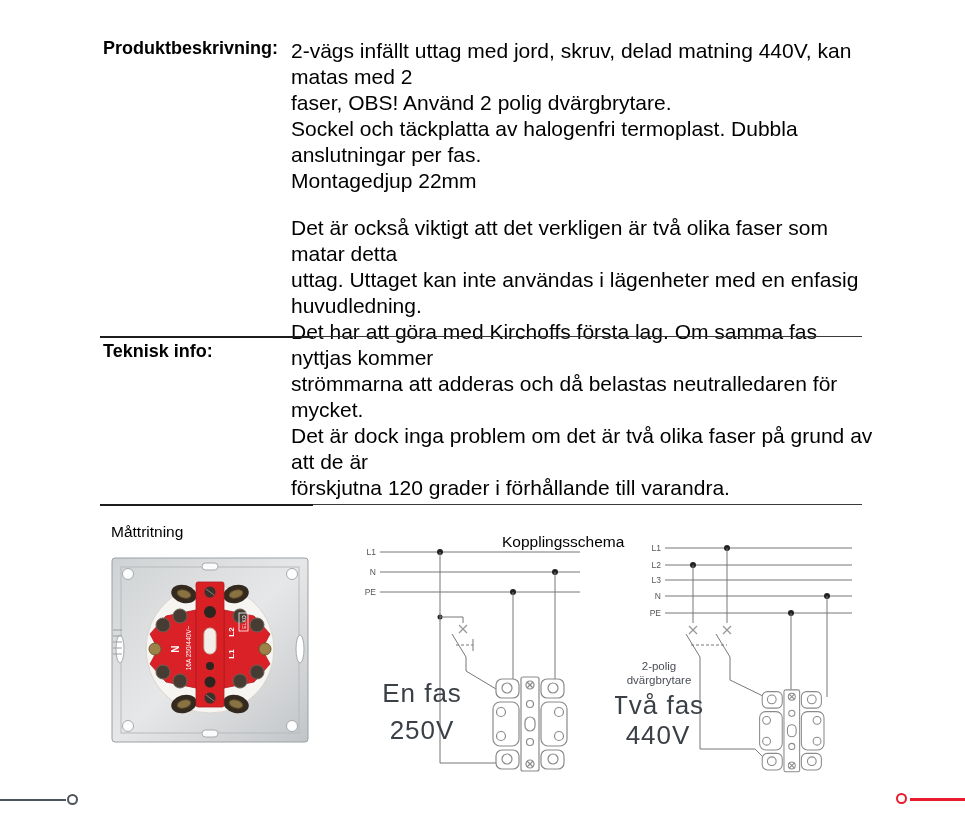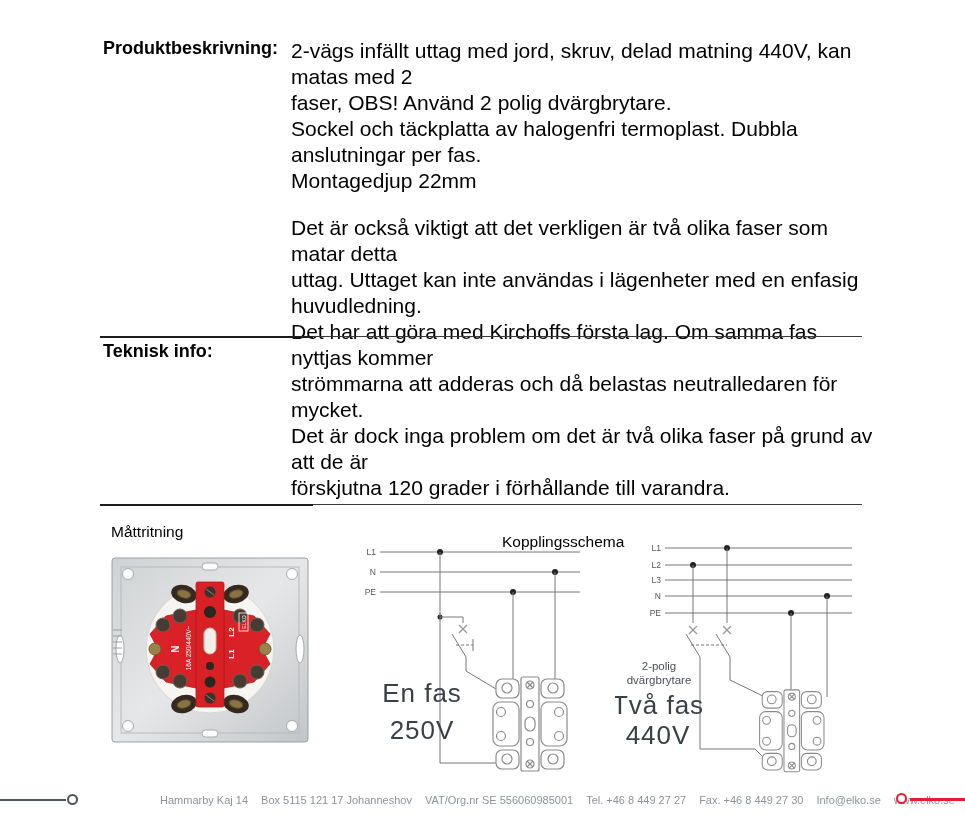--- a/index.html
+++ b/index.html
@@ -244,25 +244,16 @@
       <text class="sch-small" x="44" y="133" text-anchor="middle">2-polig</text>
       <text class="sch-small" x="44" y="147" text-anchor="middle">dvärgbrytare</text>
       <text class="sch-caption" x="43" y="177" text-anchor="middle">Två fas</text>
       <text class="sch-caption" x="43" y="207" text-anchor="middle">440V</text>
     </g>
   </svg>
 
   <div class="abs footer-line-gray" style="left:0;top:799px;width:66px;"></div>
   <div class="abs footer-ring-gray" style="left:67px;top:794px;"></div>
   <div class="abs footer-company" style="left:84px;top:792px;margin-top:32px;">ELKO AB</div>
-  <div class="abs footer-items" style="left:160px;top:794px;">
-    <span>Hammarby Kaj 14</span>
-    <span>Box 5115  121 17 Johanneshov</span>
-    <span>VAT/Org.nr SE 556060985001</span>
-    <span>Tel. +46 8 449 27 27</span>
-    <span>Fax. +46 8 449 27 30</span>
-    <a class="plain">Info@elko.se</a>
-    <a class="plain">www.elko.se</a>
-  </div>
   <div class="abs footer-ring-red" style="left:896px;top:793px;"></div>
   <div class="abs footer-line-red" style="left:910px;top:798px;width:55px;"></div>
 
 </div>
 
 </body></html>

